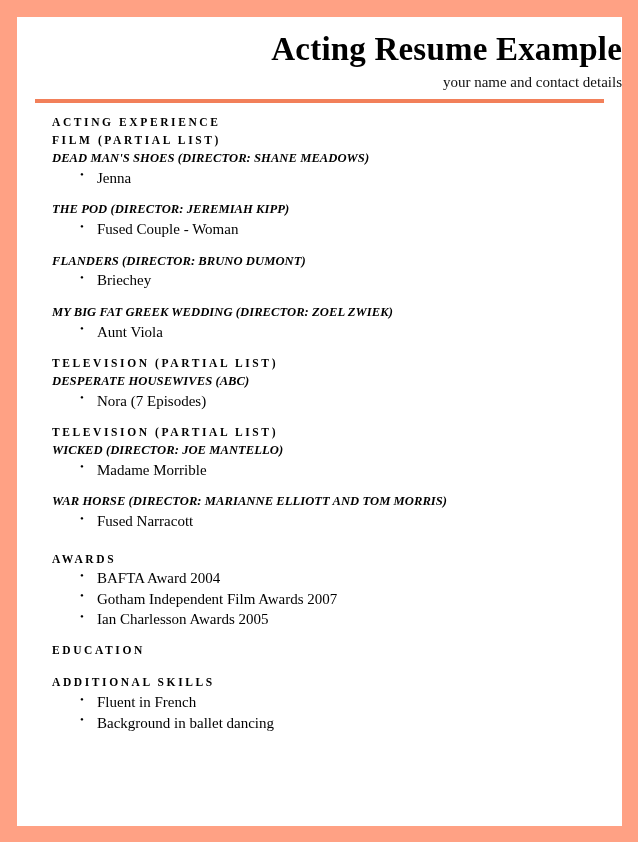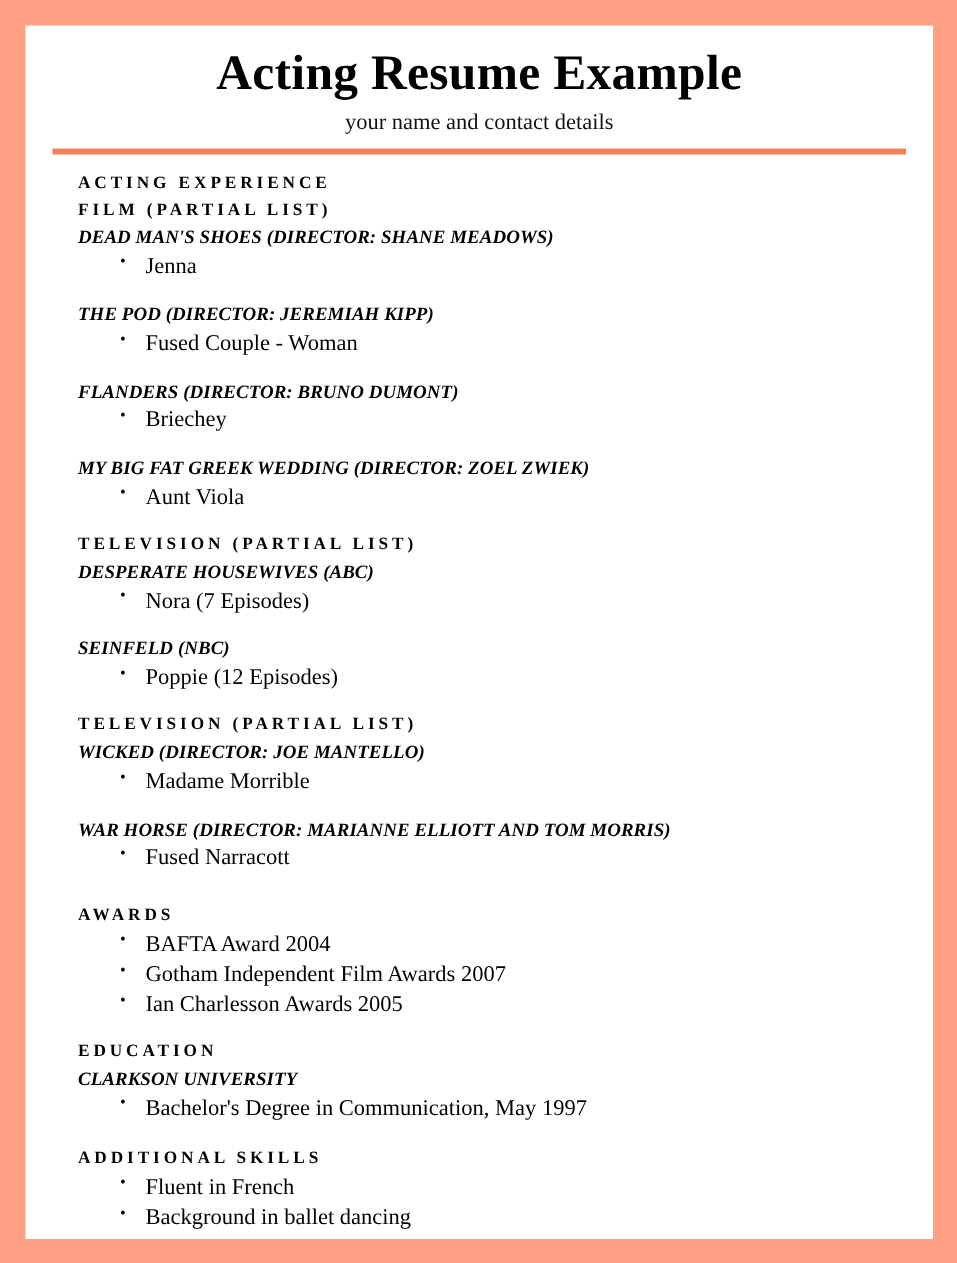--- a/index.html
+++ b/index.html
@@ -21,21 +21,21 @@
     width: 605px;
     height: 809px;
     background: #ffffff;
     box-sizing: border-box;
     overflow: hidden;
   }
 
   
   .resume-header {
     padding-top: 14px;
-    text-align: center;
+    text-align: right;
   }
   .resume-title {
     font-family: "Liberation Serif", "DejaVu Serif", serif;
     font-size: 33px;
     font-weight: bold;
     color: #000000;
     letter-spacing: 0.2px;
     line-height: 1.12;
     margin: 0;
   }
@@ -164,26 +164,20 @@
 
     <div class="section-heading">TELEVISION (PARTIAL LIST)</div>
 
     <div class="entry-block">
       <div class="entry-title">DESPERATE HOUSEWIVES (ABC)</div>
       <ul class="role-list">
         <li>Nora (7 Episodes)</li>
       </ul>
     </div>
 
-    <div class="entry-block">
-      <div class="entry-title">SEINFELD (NBC)</div>
-      <ul class="role-list">
-        <li>Poppie (12 Episodes)</li>
-      </ul>
-    </div>
 
     <div class="section-heading">TELEVISION (PARTIAL LIST)</div>
 
     <div class="entry-block">
       <div class="entry-title">WICKED (DIRECTOR: JOE MANTELLO)</div>
       <ul class="role-list">
         <li>Madame Morrible</li>
       </ul>
     </div>
 
@@ -199,26 +193,20 @@
     <div class="section-heading">AWARDS</div>
     <ul class="plain-list list-block">
       <li>BAFTA Award 2004</li>
       <li>Gotham Independent Film Awards 2007</li>
       <li>Ian Charlesson Awards 2005</li>
     </ul>
 
     <div class="gap-md"></div>
 
     <div class="section-heading">EDUCATION</div>
-    <div class="entry-block tight">
-      <div class="entry-title">CLARKSON UNIVERSITY</div>
-      <ul class="plain-list">
-        <li>Bachelor's Degree in Communication, May 1997</li>
-      </ul>
-    </div>
 
     <div class="gap-lg"></div>
 
     <div class="section-heading">ADDITIONAL SKILLS</div>
     <ul class="plain-list list-block">
       <li>Fluent in French</li>
       <li>Background in ballet dancing</li>
     </ul>
 
   </div>

